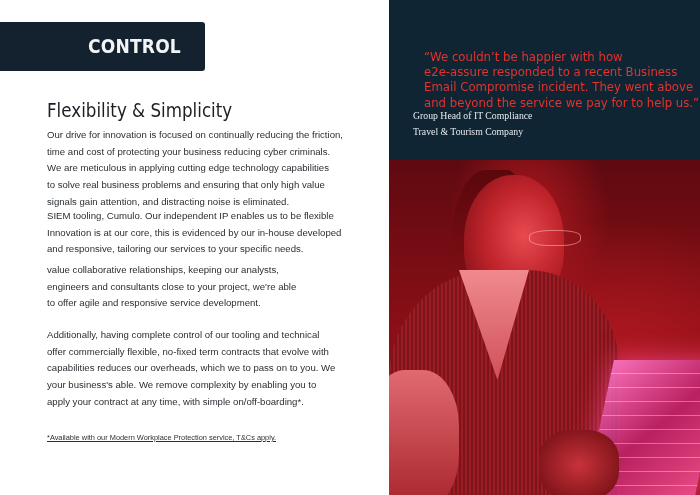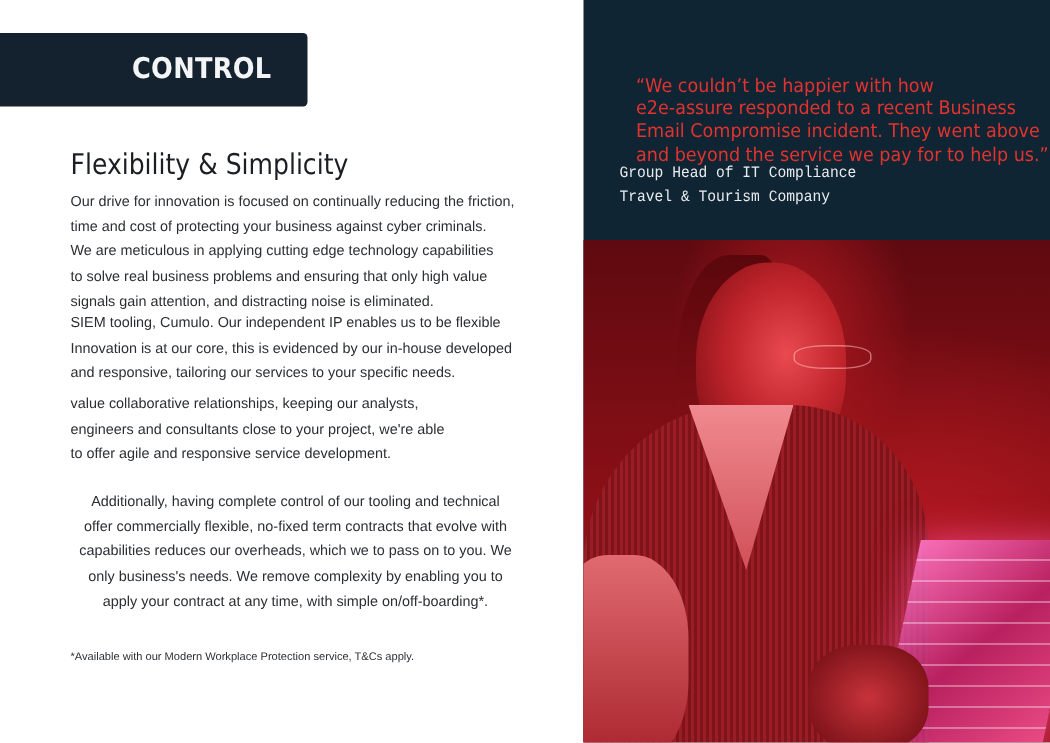--- a/index.html
+++ b/index.html
@@ -3,25 +3,25 @@
 <meta charset="utf-8">
 <style>
   html,body{margin:0;padding:0;}
   body{width:700px;height:495px;position:relative;overflow:hidden;background:#ffffff;font-family:"Liberation Sans","DejaVu Sans",sans-serif;}
   .left{position:absolute;left:0;top:0;width:345px;height:495px;background:#fff;}
   .tab{position:absolute;left:0;top:22px;width:205px;height:49px;background:#14222f;border-radius:0 3px 3px 0;}
   .tab span{position:absolute;left:88px;top:13px;color:#f2f4f6;font-size:19px;font-weight:bold;letter-spacing:0.2px;font-family:"DejaVu Sans",sans-serif;transform:scaleX(0.9);transform-origin:left center;}
   .heading{position:absolute;left:47px;top:99px;font-size:19px;color:#1b1f24;font-family:"DejaVu Sans",sans-serif;font-weight:normal;transform:scaleX(0.88);transform-origin:left top;white-space:nowrap;}
   .para{position:absolute;left:47px;width:300px;font-size:9.6px;line-height:16.7px;color:#2b2f33;margin:0;font-family:Liberation Sans, sans-serif;}
   .para span{display:block;white-space:nowrap;}
-  .foot{position:absolute;left:47px;top:433px;font-size:7.4px;color:#2b2f33;white-space:nowrap;}
+  .foot{position:absolute;left:47px;top:433px;font-size:7.4px;color:#2b2f33;white-space:nowrap;text-decoration:underline;}
   .right{position:absolute;left:389px;top:0;width:311px;height:495px;background:#0f2533;}
   .quote{position:absolute;left:24px;top:38px;width:285px;color:#e2332f;font-size:12.6px;line-height:15.2px;font-family:"DejaVu Sans",sans-serif;}
   .quote span{display:block;white-space:nowrap;transform:scaleX(0.93);transform-origin:left;}
-  .attr{position:absolute;left:24px;top:108px;color:#e8ecef;font-size:10.6px;line-height:16px;font-family:Liberation Mono, monospace;}
+  .attr{position:absolute;left:24px;top:108px;color:#e8ecef;font-size:10.6px;line-height:16px;font-family:Liberation Serif, serif;}
   .attr span{display:block;white-space:nowrap;transform:scaleX(0.92);transform-origin:left;}
   .photo{position:absolute;left:389px;top:160px;width:311px;height:335px;overflow:hidden;
     background:
       radial-gradient(ellipse 80px 110px at 140px 60px, #b01820 0%, rgba(150,20,25,0) 100%),
       radial-gradient(ellipse 180px 140px at 230px 200px, #b01820 0%, rgba(110,10,15,0) 100%),
       linear-gradient(180deg,#5e0a10 0%,#8a0f16 50%,#9c141a 100%);}
   .head{position:absolute;left:75px;top:15px;width:100px;height:135px;border-radius:48% 48% 44% 44%;background:radial-gradient(ellipse at 60% 45%, #e84a50 0%, #c0242b 45%, #6e0a10 100%);}
   .hair{position:absolute;left:62px;top:10px;width:70px;height:150px;border-radius:50% 20% 10% 40%;background:linear-gradient(180deg,#5a070c,#8a1218);}
   .glasses{position:absolute;left:140px;top:70px;width:50px;height:14px;border:1.5px solid rgba(255,190,190,0.55);border-radius:40%;}
   .vest{position:absolute;left:0;top:110px;width:230px;height:240px;border-radius:45% 40% 0 0;background:repeating-linear-gradient(90deg,#9a1c24 0 2px,#7f131a 2px 4px);}
@@ -35,43 +35,43 @@
 <body>
 
 <div class="left">
   <div class="tab">
     <span>CONTROL</span>
   </div>
   <h1 class="heading" style="margin:0;">Flexibility &amp; Simplicity</h1>
 
   <p class="para" style="top:127px;">
     <span>Our drive for innovation is focused on continually reducing the friction,</span>
-    <span>time and cost of protecting your business against cyber criminals.</span>
+    <span>time and cost of protecting your business reducing cyber criminals.</span>
     <span>We are meticulous in applying cutting edge technology capabilities</span>
     <span>to solve real business problems and ensuring that only high value</span>
     <span>signals gain attention, and distracting noise is eliminated.</span>
   </p>
 
   <p class="para" style="top:208px;">
     <span>SIEM tooling, Cumulo. Our independent IP enables us to be flexible</span>
     <span>Innovation is at our core, this is evidenced by our in-house developed</span>
     <span>and responsive, tailoring our services to your specific needs.</span>
   </p>
 
   <p class="para" style="top:262px;">
     <span>value collaborative relationships, keeping our analysts,</span>
     <span>engineers and consultants close to your project, we're able</span>
     <span>to offer agile and responsive service development.</span>
   </p>
 
-  <p class="para" style="top:327px;text-align:center;">
+  <p class="para" style="top:327px;">
     <span>Additionally, having complete control of our tooling and technical</span>
     <span>offer commercially flexible, no-fixed term contracts that evolve with</span>
     <span>capabilities reduces our overheads, which we to pass on to you. We</span>
-    <span>only business's needs. We remove complexity by enabling you to</span>
+    <span>your business's able. We remove complexity by enabling you to</span>
     <span>apply your contract at any time, with simple on/off-boarding*.</span>
   </p>
 
   <div class="foot">*Available with our Modern Workplace Protection service, T&amp;Cs apply.</div>
 </div>
 
 <div class="right">
   <blockquote class="quote" style="margin:11px;">
     <span>“We couldn’t be happier with how</span>
     <span>e2e-assure responded to a recent Business</span>

